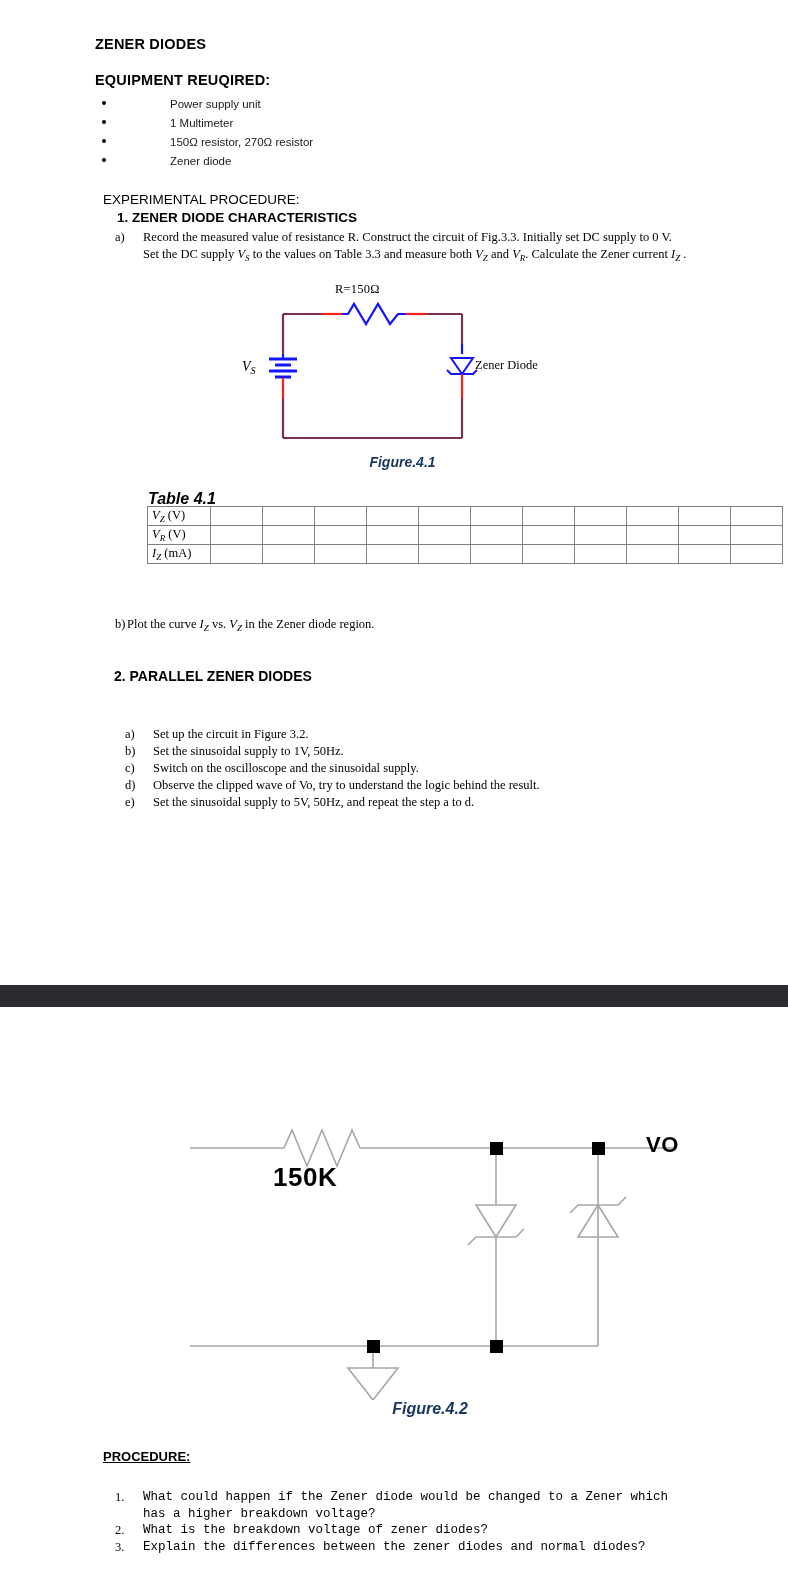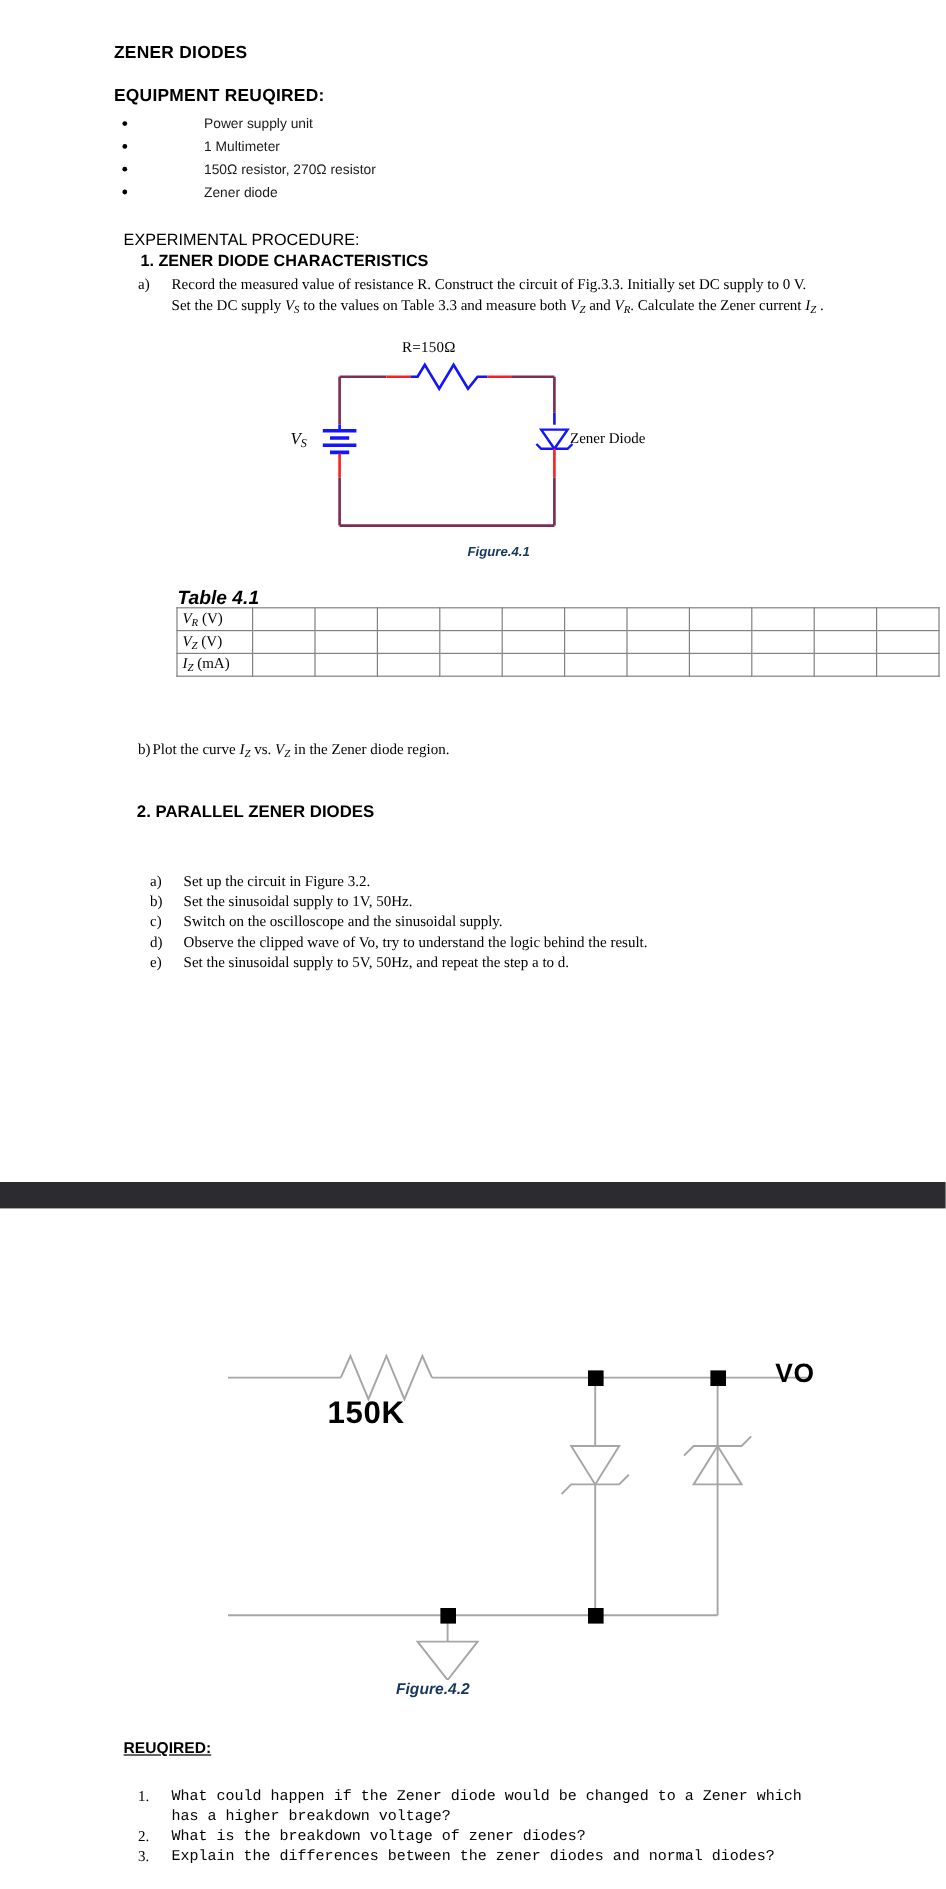--- a/index.html
+++ b/index.html
@@ -171,28 +171,28 @@
   
   .fig1 {
     position: absolute;
     left: 230px;
     top: 282px;
     width: 345px;
     height: 200px;
   }
   .fig1-cap {
     position: absolute;
-    left: 13px;
+    left: 0;
     top: 172px;
     width: 345px;
     text-align: center;
     font-family: "Liberation Sans", sans-serif;
     font-weight: bold;
     font-style: italic;
-    font-size: 11px;
+    font-size: 14px;
     color: #17365d;
   }
   .fig1-rlabel {
     position: absolute;
     left: 105px;
     top: 0px;
     font-size: 12.5px;
     letter-spacing: 0.2px;
   }
   .fig1-zlabel {
@@ -257,24 +257,25 @@
     left: 180px;
     top: 1100px;
     width: 540px;
     height: 330px;
   }
   .fig2-cap {
     position: absolute;
     left: 150px;
     top: 300px;
     width: 200px;
+    text-align: center;
     font-family: "Liberation Sans", sans-serif;
     font-weight: bold;
     font-style: italic;
-    font-size: 13px;
+    font-size: 16px;
     color: #17365d;
   }
   .fig2-r {
     position: absolute;
     left: 93px;
     top: 62px;
     font-family: "Liberation Sans", sans-serif;
     font-weight: bold;
     font-size: 26px;
     letter-spacing: 0.5px;
@@ -401,35 +402,35 @@
       <line x1="232" y1="116" x2="232" y2="156" stroke="#7b2d52" stroke-width="2.2"></line>
     </svg>
 
     <div class="fig1-cap">Figure.4.1</div>
   </div>
 
   <div class="table-title">Table 4.1</div>
   <table class="t41">
     <tbody>
       <tr>
-        <td class="hdr"><span class="mv">V</span><span class="sub">R</span><span> (V)</span></td>
+        <td class="hdr"><span class="mv">V</span><span class="sub">Z</span><span> (V)</span></td>
         <td class="num"></td>
         <td class="num"></td>
         <td class="num"></td>
         <td class="num"></td>
         <td class="num"></td>
         <td class="num"></td>
         <td class="num"></td>
         <td class="num"></td>
         <td class="num"></td>
         <td class="num"></td>
         <td class="num"></td>
       </tr>
       <tr>
-        <td class="hdr"><span class="mv">V</span><span class="sub">Z</span><span> (V)</span></td>
+        <td class="hdr"><span class="mv">V</span><span class="sub">R</span><span> (V)</span></td>
         <td class="num"></td>
         <td class="num"></td>
         <td class="num"></td>
         <td class="num"></td>
         <td class="num"></td>
         <td class="num"></td>
         <td class="num"></td>
         <td class="num"></td>
         <td class="num"></td>
         <td class="num"></td>
@@ -532,21 +533,21 @@
 
       <rect x="310" y="42" width="13" height="13" fill="#000000"></rect>
       <rect x="412" y="42" width="13" height="13" fill="#000000"></rect>
       <rect x="310" y="240" width="13" height="13" fill="#000000"></rect>
       <rect x="187" y="240" width="13" height="13" fill="#000000"></rect>
     </svg>
 
     <div class="fig2-cap">Figure.4.2</div>
   </div>
 
-  <div class="h-questions">REUQIRED:</div>
+  <div class="h-questions">PROCEDURE:</div>
   <div class="q-list">
     <div class="qrow">
       <span class="lbl">1.</span>
       <span class="body">What could happen if the Zener diode would be changed to a Zener which has a higher breakdown voltage?</span>
     </div>
     <div class="qrow">
       <span class="lbl">2.</span>
       <span class="body">What is the breakdown voltage of zener diodes?</span>
     </div>
     <div class="qrow">

